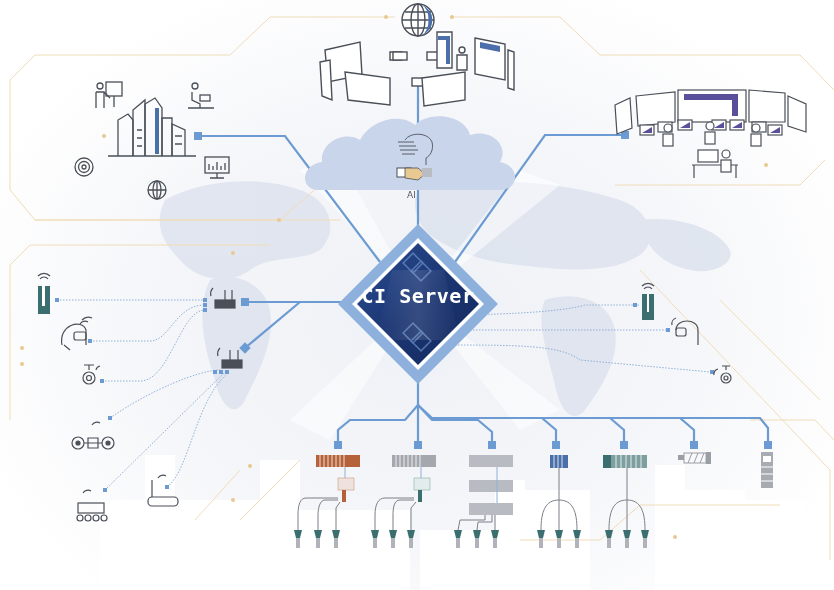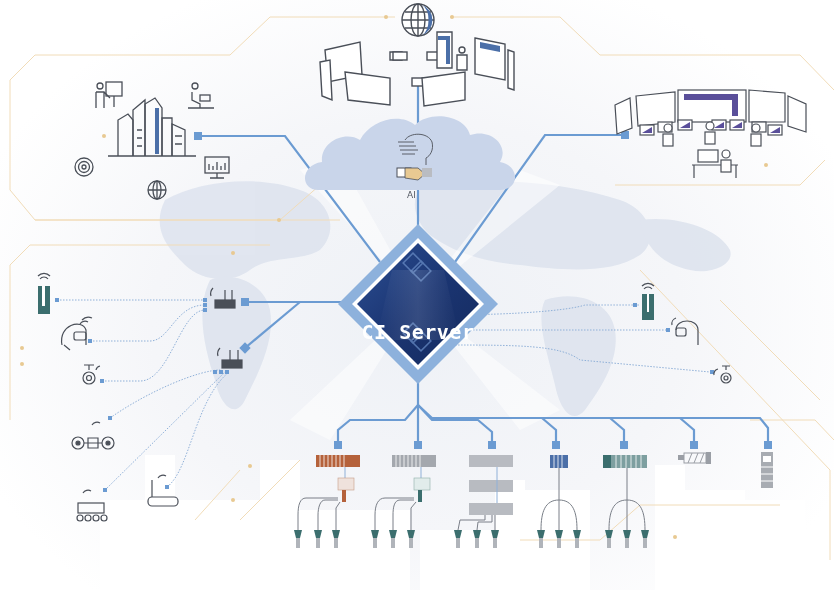--- a/index.html
+++ b/index.html
@@ -1,21 +1,21 @@
 <!DOCTYPE html>
 <html><head>
 <meta charset="utf-8">
 <style>
   html, body { margin:0; padding:0; }
   body { width:834px; height:590px; overflow:hidden; background:#ffffff; font-family:"DejaVu Sans", sans-serif; }
   #stage { position:relative; width:834px; height:590px; overflow:hidden;
     background: radial-gradient(ellipse at 50% 55%, #eef1f6 0%, #f5f6f9 45%, #ffffff 80%); }
   svg { position:absolute; left:0; top:0; }
   .server-label { position:absolute; left:350px; top:284px; width:136px; text-align:center;
-    color:#ffffff; font-family:"DejaVu Sans Mono", monospace; font-weight:bold; font-size:20px; letter-spacing:0.5px;margin-top:36px; }
+    color:#ffffff; font-family:"DejaVu Sans Mono", monospace; font-weight:bold; font-size:20px; letter-spacing:0.5px; }
   .ai-label { position:absolute; left:407px; top:154px; font-size:9px; color:#555a63; font-family:"DejaVu Sans", sans-serif;margin-top:36px; }
 </style>
 </head>
 <body>
 
 <div id="stage">
 
 <svg width="834" height="590" viewBox="0 0 834 590">
   <defs>
     <linearGradient id="gDiamond" x1="0" y1="0" x2="1" y2="1">

